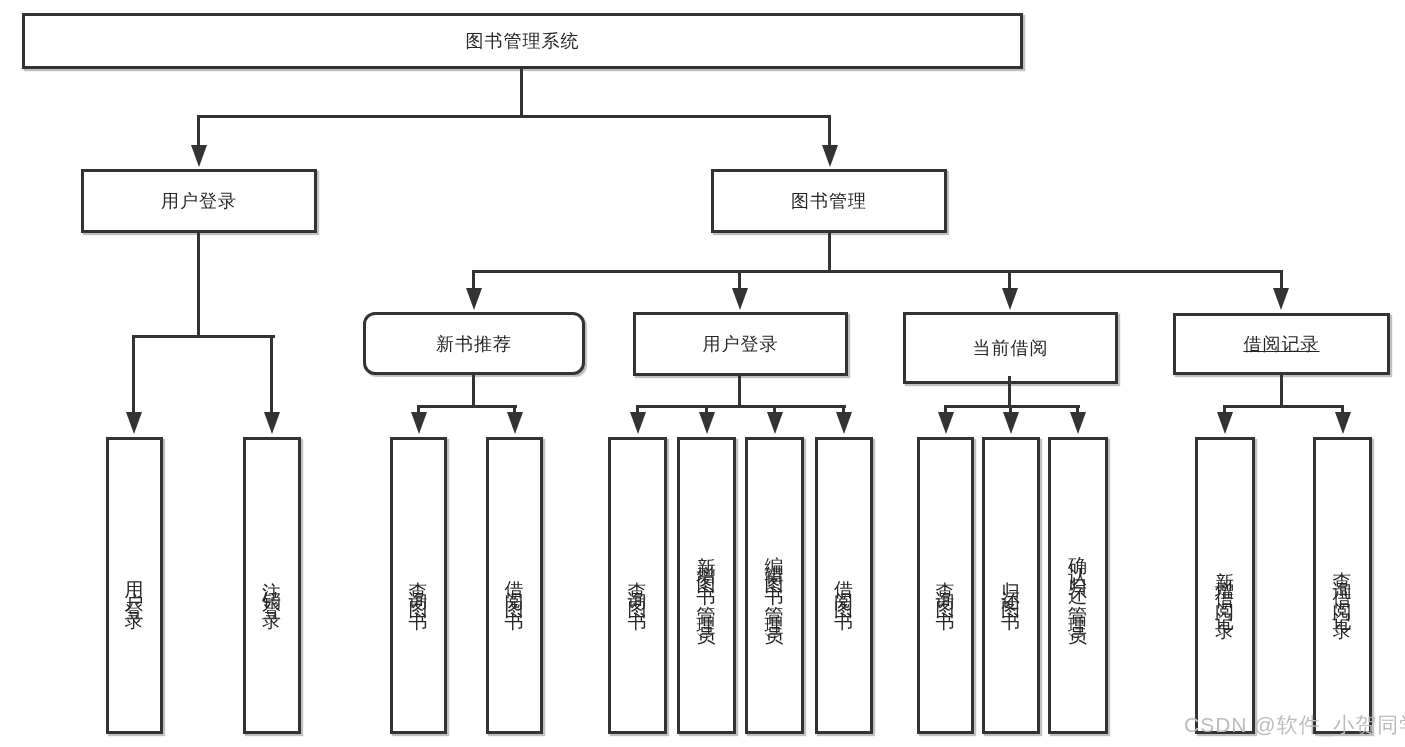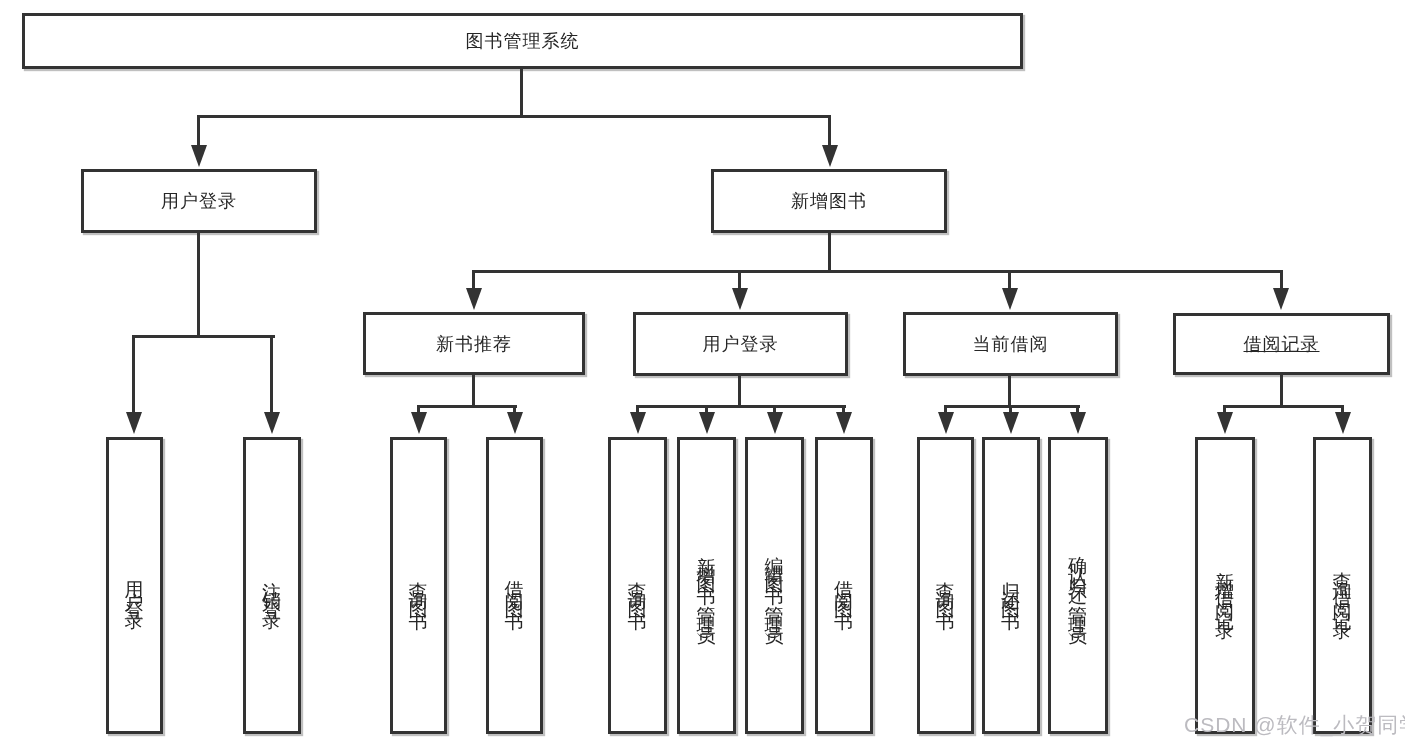--- a/index.html
+++ b/index.html
@@ -58,48 +58,48 @@
   <div class="hline" style="left:197px;top:115px;width:634px;"></div>
   <div class="vline" style="left:197px;top:115px;height:31px;"></div>
   <div class="arrow" style="left:191px;top:145px;"></div>
   <div class="vline" style="left:828px;top:115px;height:31px;"></div>
   <div class="arrow" style="left:822px;top:145px;"></div>
 
   <div class="box" style="left:81px;top:169px;width:236px;height:64px;">
     <span>用户登录</span>
   </div>
   <div class="box" style="left:711px;top:169px;width:236px;height:64px;">
-    <span>新增图书</span>
+    <span>图书管理</span>
   </div>
 
   <div class="vline" style="left:197px;top:233px;height:105px;"></div>
   <div class="hline" style="left:132px;top:335px;width:143px;"></div>
   <div class="vline" style="left:132px;top:335px;height:78px;"></div>
   <div class="arrow" style="left:126px;top:412px;"></div>
   <div class="vline" style="left:270px;top:335px;height:78px;"></div>
   <div class="arrow" style="left:264px;top:412px;"></div>
 
   <div class="vline" style="left:828px;top:233px;height:40px;"></div>
   <div class="hline" style="left:472px;top:270px;width:811px;"></div>
   <div class="vline" style="left:472px;top:270px;height:20px;"></div>
   <div class="arrow" style="left:466px;top:288px;"></div>
   <div class="vline" style="left:738px;top:270px;height:20px;"></div>
   <div class="arrow" style="left:732px;top:288px;"></div>
   <div class="vline" style="left:1008px;top:270px;height:20px;"></div>
   <div class="arrow" style="left:1002px;top:288px;"></div>
   <div class="vline" style="left:1280px;top:270px;height:20px;"></div>
   <div class="arrow" style="left:1273px;top:288px;"></div>
 
-  <div class="box" style="left:363px;top:312px;width:222px;height:63px;">
+  <div class="box" style="left:363px;top:312px;width:222px;height:63px;border-radius:12px;">
     <span>新书推荐</span>
   </div>
   <div class="box" style="left:633px;top:312px;width:215px;height:64px;">
     <span>用户登录</span>
   </div>
-  <div class="box" style="left:903px;top:312px;width:215px;height:64px;">
+  <div class="box" style="left:903px;top:312px;width:215px;height:72px;">
     <span>当前借阅</span>
   </div>
   <div class="box" style="left:1173px;top:313px;width:217px;height:62px;text-decoration:underline;">
     <span>借阅记录</span>
   </div>
 
   <div class="vline" style="left:472px;top:375px;height:33px;"></div>
   <div class="hline" style="left:417px;top:405px;width:100px;"></div>
   <div class="vline" style="left:417px;top:405px;height:9px;"></div>
   <div class="arrow" style="left:411px;top:412px;"></div>

